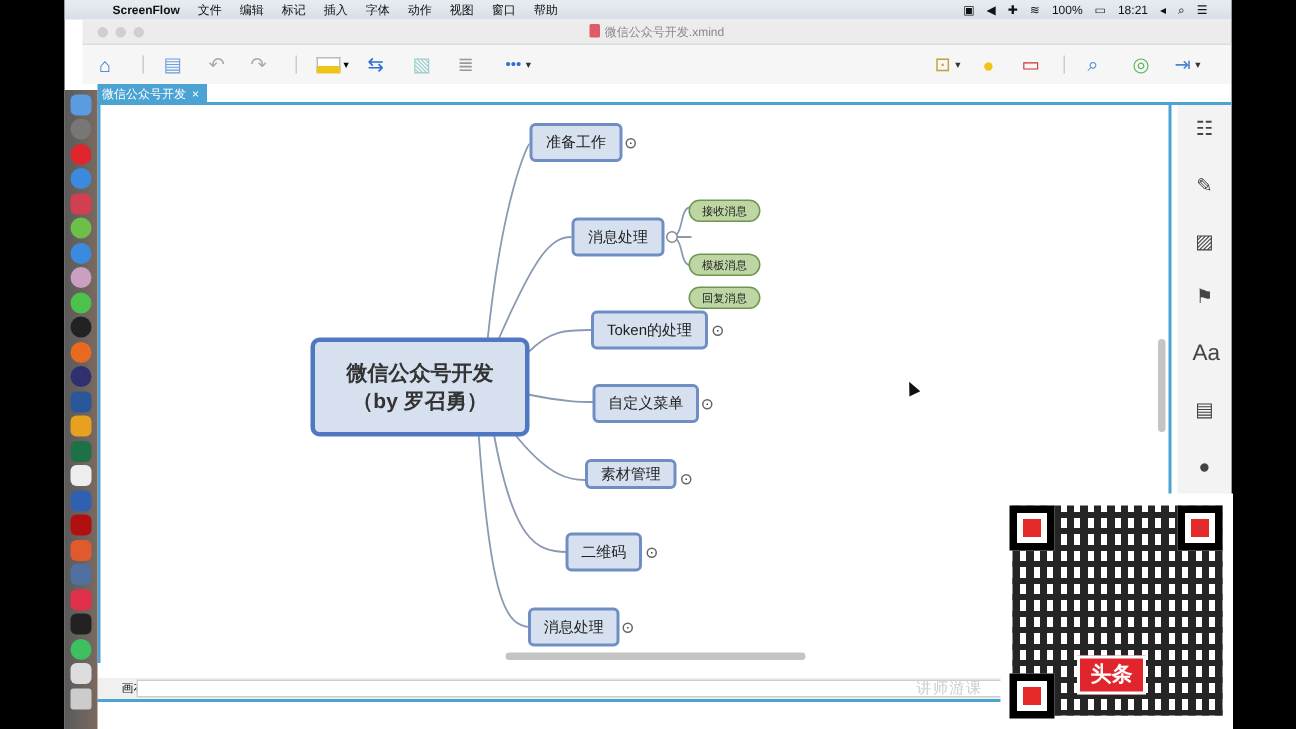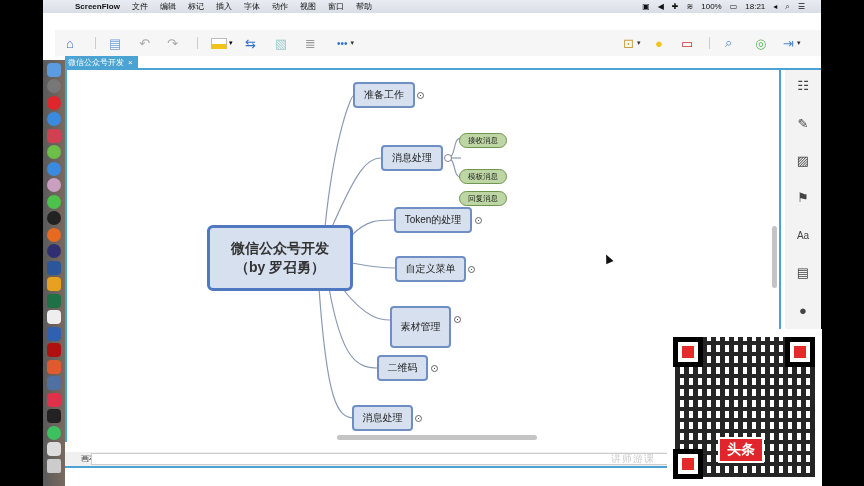--- a/index.html
+++ b/index.html
@@ -80,20 +80,28 @@
       <span>≋</span>
       <span>100%</span>
       <span>▭</span>
       <span>18:21</span>
       <span>◂</span>
       <span>⌕</span>
       <span>☰</span>
     </div>
   </div>
 
+  <div class="titlebar">
+    <div class="traffic">
+      <span></span>
+      <span></span>
+      <span></span>
+    </div>
+    <div class="wtitle"><span class="docicon"></span><span>微信公众号开发.xmind</span></div>
+  </div>
 
   <div class="toolbar">
     <div class="tb" style="left:11px;color:#2f6fd0;">⌂</div>
     <div class="sep" style="left:40px;"></div>
     <div class="tb" style="left:54px;color:#6fa0dc;">▤</div>
     <div class="tb" style="left:84px;color:#aaa;">↶</div>
     <div class="tb" style="left:112px;color:#aaa;">↷</div>
     <div class="sep" style="left:142px;"></div>
     <div class="tb" style="left:156px;">
         <span style="display:inline-block;width:16px;height:11px;border:1px solid #bbb;border-bottom:5px solid #f0c419;background:#fff;"></span>
@@ -160,21 +168,21 @@
     <div class="node" style="left:327px;top:137px;width:78px;height:26px;">
         <span>Token的处理</span>
       </div>
     <div class="plus" style="left:408px;top:147px;"></div>
 
     <div class="node" style="left:328px;top:186px;width:71px;height:26px;">
         <span>自定义菜单</span>
       </div>
     <div class="plus" style="left:401px;top:196px;"></div>
 
-    <div class="node" style="left:323px;top:236px;width:61px;height:42px;">
+    <div class="node" style="left:323px;top:236px;width:61px;height:20px;">
         <span>素材管理</span>
       </div>
     <div class="plus" style="left:387px;top:246px;"></div>
 
     <div class="node" style="left:310px;top:285px;width:51px;height:26px;">
         <span>二维码</span>
       </div>
     <div class="plus" style="left:364px;top:295px;"></div>
 
     <div class="node" style="left:285px;top:335px;width:61px;height:26px;">
@@ -184,21 +192,21 @@
 
     <div class="vscroll"></div>
     <div class="hscroll"></div>
   </div>
 
   <div class="rpanel">
     <div class="rp" style="top:8px;">☷</div>
     <div class="rp" style="top:46px;">✎</div>
     <div class="rp" style="top:83px;">▨</div>
     <div class="rp" style="top:120px;">⚑</div>
-    <div class="rp" style="top:158px;font-size:10px;">Aa</div>
+    <div class="rp" style="top:158px;font-size:15px;">Aa</div>
     <div class="rp" style="top:195px;">▤</div>
     <div class="rp" style="top:233px;">●</div>
   </div>
 
   <div class="sheetbar">
     <div class="sheetlabel">画布 1</div>
     <div class="sheetfield"></div>
   </div>
   <div class="watermark">讲师游课</div>
   <div class="cursor"></div>

